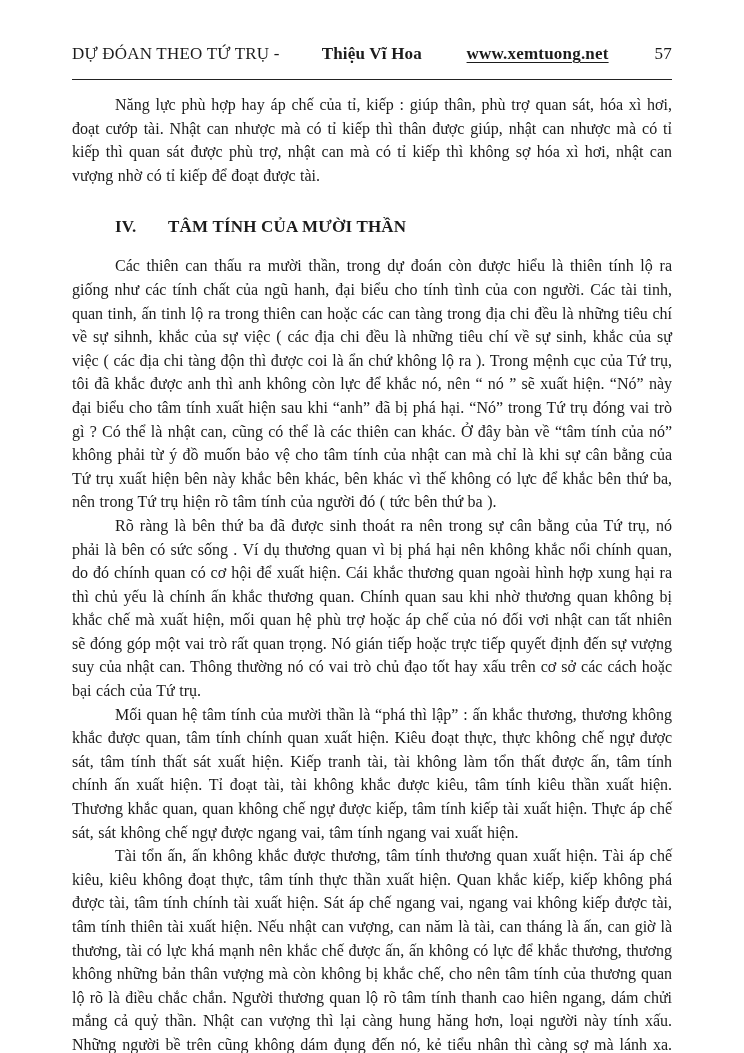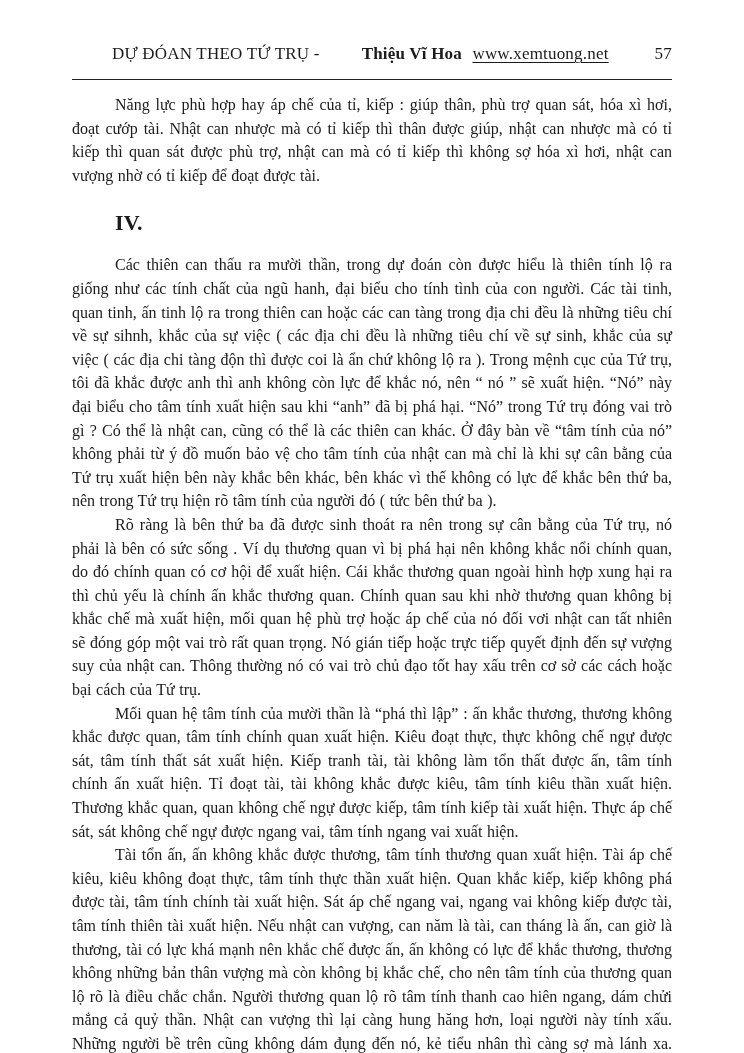--- a/index.html
+++ b/index.html
@@ -16,51 +16,51 @@
   }
   .page-inner {
     padding: 44px 72px 0 72px;
   }
   .page-header {
     display: flex;
     align-items: flex-start;
     font-size: 17px;
     letter-spacing: 0.2px;
     white-space: nowrap;
-    margin-left: 40px;
   }
   .book-title { font-weight: normal; }
   .author { margin-left: 42px; font-weight: bold; }
   .website {
     margin-left: auto;
     text-decoration: underline;
     text-underline-offset: 3px;
+    font-weight: bold;
   }
   .page-number { margin-left: 46px; font-family: Liberation Serif, serif; }
   .header-rule {
     border: 0;
     border-top: 1.6px solid #222222;
     margin-top: 15px;
     margin-bottom: 13px;
   }
   .body-text p {
     font-size: 16px;
     line-height: 23.6px;
     text-align: justify;
     text-indent: 43px;
     word-spacing: 0.5px;
   }
   .section-heading {
     display: flex;
     align-items: baseline;
     padding-left: 43px;
-    margin-top: 23px;
+    margin-top: 30px;
     margin-bottom: 17px;
     font-weight: bold;
-    font-size: 22px;
+    font-size: 17px;
     letter-spacing: 0.2px;
   }
   .section-heading .sec-num { width: 53px; flex: none; }
 </style>
 </head>
 <body>
 
 <div class="page">
   <div class="page-inner">
 
@@ -71,20 +71,21 @@
       <span class="page-number">57</span>
     </div>
 
     <hr class="header-rule">
 
     <div class="body-text">
       <p>Năng lực phù hợp hay áp chế  của tỉ, kiếp : giúp thân, phù trợ quan sát, hóa xì hơi, đoạt cướp tài. Nhật can nhược mà có tỉ kiếp thì thân được giúp, nhật can nhược mà có tỉ kiếp thì quan sát được phù trợ, nhật can mà có tỉ kiếp thì không sợ hóa xì hơi, nhật can vượng nhờ có tỉ kiếp để đoạt được tài.</p>
 
       <div class="section-heading">
         <span class="sec-num">IV.</span>
+        <span class="sec-title">TÂM TÍNH CỦA MƯỜI THẦN</span>
       </div>
 
       <p>Các thiên can thấu ra mười thần, trong dự đoán còn được hiểu là thiên tính lộ ra giống như các tính chất của ngũ hanh, đại biểu cho tính tình của con người. Các tài tinh, quan tinh, ấn tinh lộ ra trong thiên can hoặc các can tàng trong địa chi đều là những tiêu chí về sự sihnh, khắc của sự việc ( các địa chi đều  là những tiêu chí về sự sinh, khắc của sự việc ( các địa chi tàng độn thì được coi là ẩn chứ không lộ ra ). Trong mệnh cục của Tứ trụ, tôi đã khắc được anh thì anh không còn lực để khắc nó, nên “ nó ” sẽ xuất hiện. “Nó” này đại biểu cho tâm tính xuất hiện sau khi “anh” đã bị phá hại. “Nó” trong Tứ trụ đóng vai trò gì ? Có thể là nhật can, cũng có thể là các thiên can khác. Ở đây bàn về “tâm tính của nó” không phải từ ý đồ muốn bảo vệ cho tâm tính của nhật can mà chỉ là khi sự cân bằng của Tứ trụ xuất hiện bên này khắc bên khác, bên khác vì thế không có lực để khắc bên thứ ba, nên trong Tứ trụ hiện rõ tâm tính của người đó ( tức bên thứ ba ).</p>
       <p>Rõ ràng là bên thứ ba đã được sinh thoát ra nên trong sự cân bằng của Tứ trụ, nó phải là bên có sức sống . Ví dụ thương quan vì bị phá hại  nên không khắc nổi chính quan, do đó chính quan có cơ hội để xuất hiện. Cái khắc thương quan ngoài hình hợp xung hại ra thì chủ yếu là chính ấn khắc thương quan. Chính quan sau khi nhờ thương quan không bị khắc chế mà xuất hiện, mối quan hệ phù trợ hoặc áp chế của nó đối vơi nhật can tất nhiên  sẽ đóng góp một vai trò rất quan trọng. Nó gián tiếp hoặc trực tiếp quyết định đến sự vượng suy của nhật can. Thông thường nó có vai trò chủ đạo tốt hay xấu trên cơ sở các cách hoặc bại cách của Tứ trụ.</p>
       <p>Mối quan hệ tâm tính của mười thần là “phá thì lập” : ấn khắc thương, thương không khắc được quan, tâm tính chính quan xuất hiện. Kiêu đoạt thực, thực không chế ngự được sát, tâm tính thất sát xuất hiện. Kiếp tranh tài, tài không làm tổn thất được ấn, tâm tính chính ấn xuất hiện. Tỉ đoạt tài, tài không khắc được kiêu, tâm tính kiêu thần xuất hiện. Thương khắc quan, quan không chế ngự được kiếp, tâm tính kiếp tài xuất hiện. Thực áp chế sát, sát không chế ngự được ngang vai, tâm tính ngang vai xuất hiện.</p>
       <p>Tài tổn ấn, ấn không khắc được thương, tâm tính thương quan xuất hiện. Tài áp chế kiêu, kiêu không đoạt thực, tâm tính thực thần xuất hiện. Quan khắc kiếp, kiếp không phá được tài, tâm tính chính tài xuất hiện. Sát áp chế ngang vai, ngang vai không kiếp được tài, tâm tính thiên tài xuất hiện. Nếu nhật can vượng, can năm là tài, can tháng là ấn, can giờ là thương, tài có lực khá mạnh nên khắc chế được ấn, ấn không có lực để khắc thương, thương không những bản thân vượng mà còn không bị khắc chế, cho nên tâm tính của thương quan lộ rõ là điều chắc chắn. Người thương quan lộ rõ tâm tính thanh cao hiên ngang, dám chửi mắng cả quỷ thần. Nhật can vượng thì lại càng hung hăng hơn, loại người này tính xấu. Những người bề trên cũng không dám đụng đến nó, kẻ tiểu nhân thì càng sợ mà lánh xa. Thương quan trong mệnh cục của Tứ trụ này mừng nhờ có thân nhược thì sẽ ra sao ? người thân nhược thì tính tình vẫn là tính tình của thương quan, chỉ có điều không đến nỗi ghê gớm như thế, ít giận dữ hơn, nhưng khi đã giận dữ thì người non gan phải chết khiếp.</p>
 
     </div>
 
   </div>

